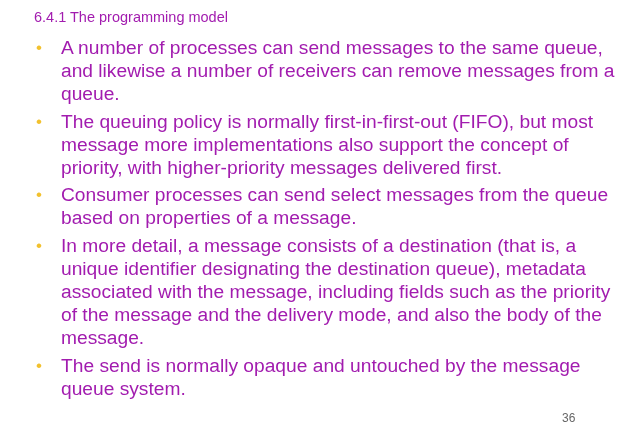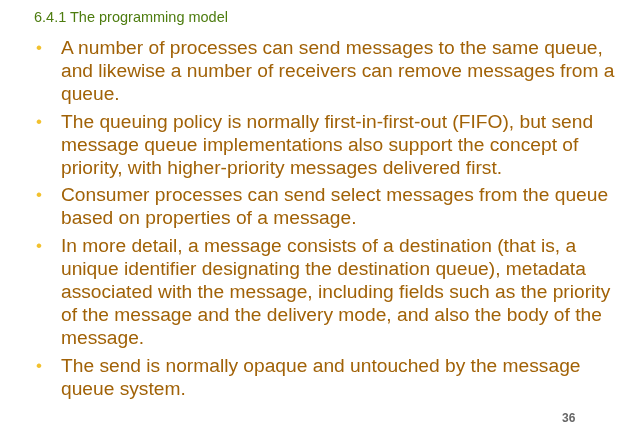--- a/index.html
+++ b/index.html
@@ -2,47 +2,47 @@
 <html><head>
 <meta charset="utf-8">
 <style>
   html, body { margin: 0; padding: 0; }
   body {
     width: 638px; height: 442px; background: #ffffff; overflow: hidden;
     position: relative; font-family: "Liberation Sans", sans-serif;
   }
   .slide-title {
     position: absolute; left: 34px; top: 9px;
-    font-size: 14.5px; color: #4d7c0f; white-space: nowrap;
+    font-size: 14.5px; color: #a21caf; white-space: nowrap;
   }
   .bullets { position: absolute; left: 34px; top: 36px; width: 585px; margin: 0; padding: 0; list-style: none; }
   .bullet { position: relative; padding-left: 27px; margin-bottom: 4px; }
   .bullet-dot {
     position: absolute; left: 2px; top: 0px; color: #f2c12e; font-size: 17px; line-height: 23px;
   }
   .bullet-text {
-    font-size: 19.2px; line-height: 23.2px; color: #a16207; display: block;
+    font-size: 19.2px; line-height: 23.2px; color: #a21caf; display: block;
   }
   .page-number {
-    position: absolute; left: 562px; top: 411px; font-size: 12px; color: #666666; font-weight: bold;
+    position: absolute; left: 562px; top: 411px; font-size: 12px; color: #666666;
   }
 </style>
 </head>
 <body>
 
 <div class="slide-title">6.4.1 The programming model</div>
 
 <ul class="bullets">
   <li class="bullet">
     <span class="bullet-dot">•</span>
     <span class="bullet-text">A number of processes can send messages to the same queue, and likewise a number of receivers can remove messages from a queue.</span>
   </li>
   <li class="bullet">
     <span class="bullet-dot">•</span>
-    <span class="bullet-text">The queuing policy is normally first-in-first-out (FIFO), but send message queue implementations also support the concept of priority, with higher-priority messages delivered first.</span>
+    <span class="bullet-text">The queuing policy is normally first-in-first-out (FIFO), but most message more implementations also support the concept of priority, with higher-priority messages delivered first.</span>
   </li>
   <li class="bullet">
     <span class="bullet-dot">•</span>
     <span class="bullet-text">Consumer processes can send  select messages from the queue based on properties of a message.</span>
   </li>
   <li class="bullet">
     <span class="bullet-dot">•</span>
     <span class="bullet-text">In more detail, a message consists of a destination (that is, a unique identifier designating the destination queue), metadata associated with the message, including fields such as the priority of the message and the delivery mode, and also the body of the message.</span>
   </li>
   <li class="bullet">

